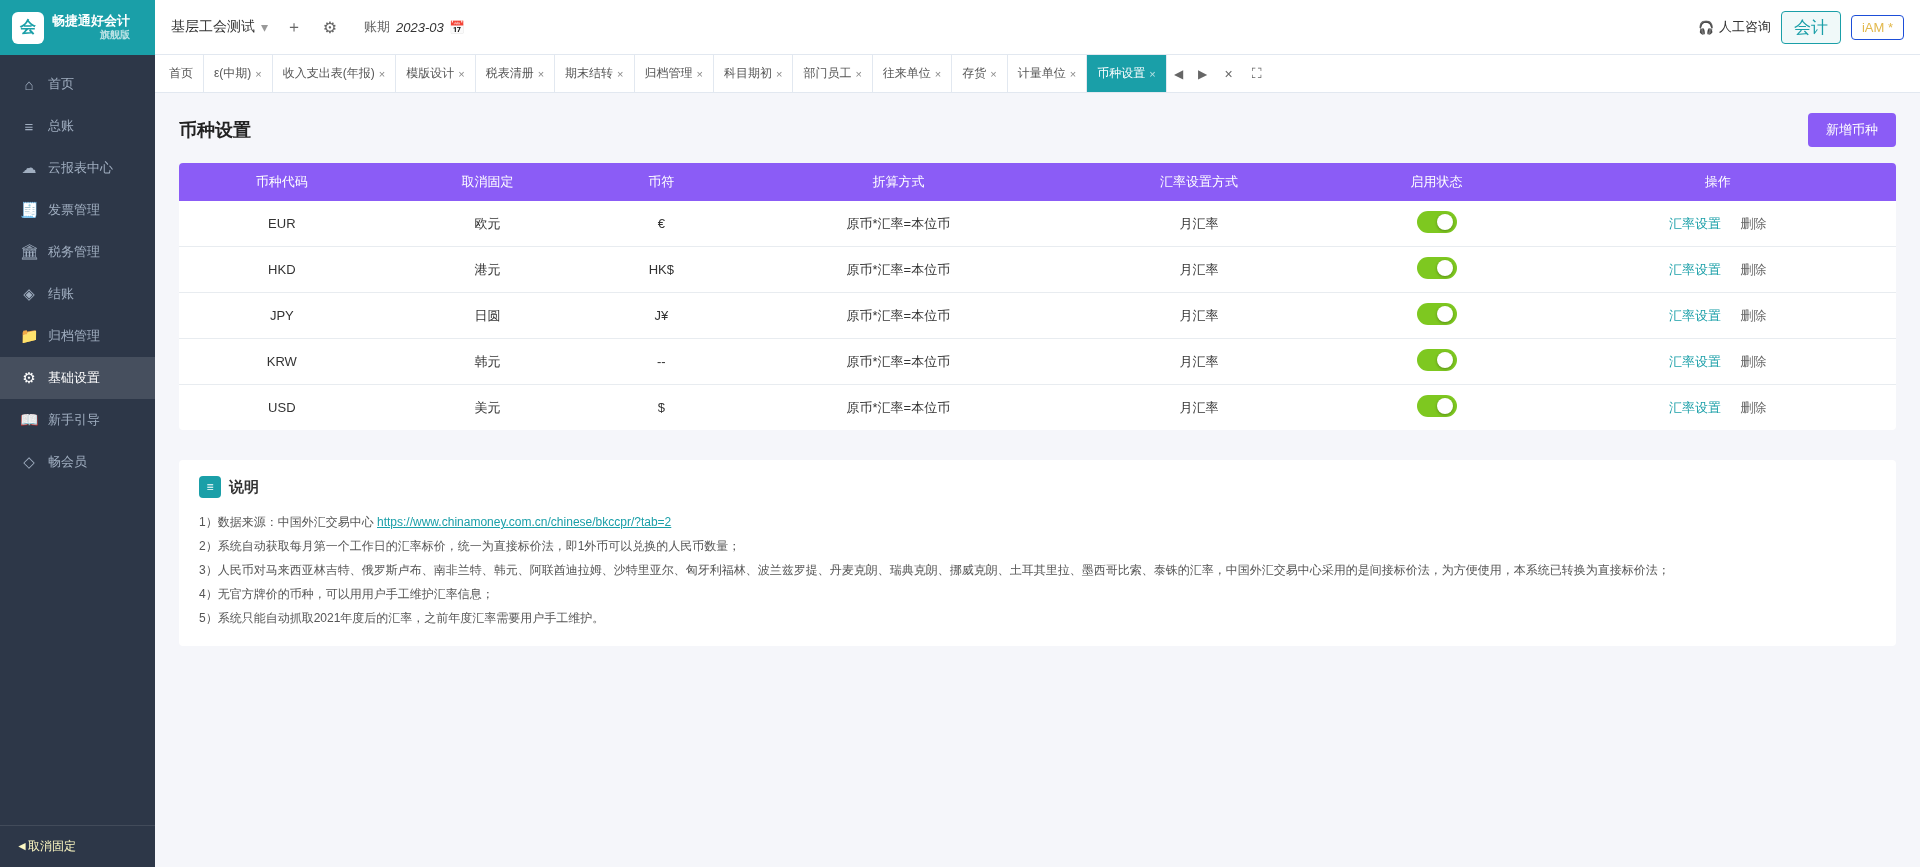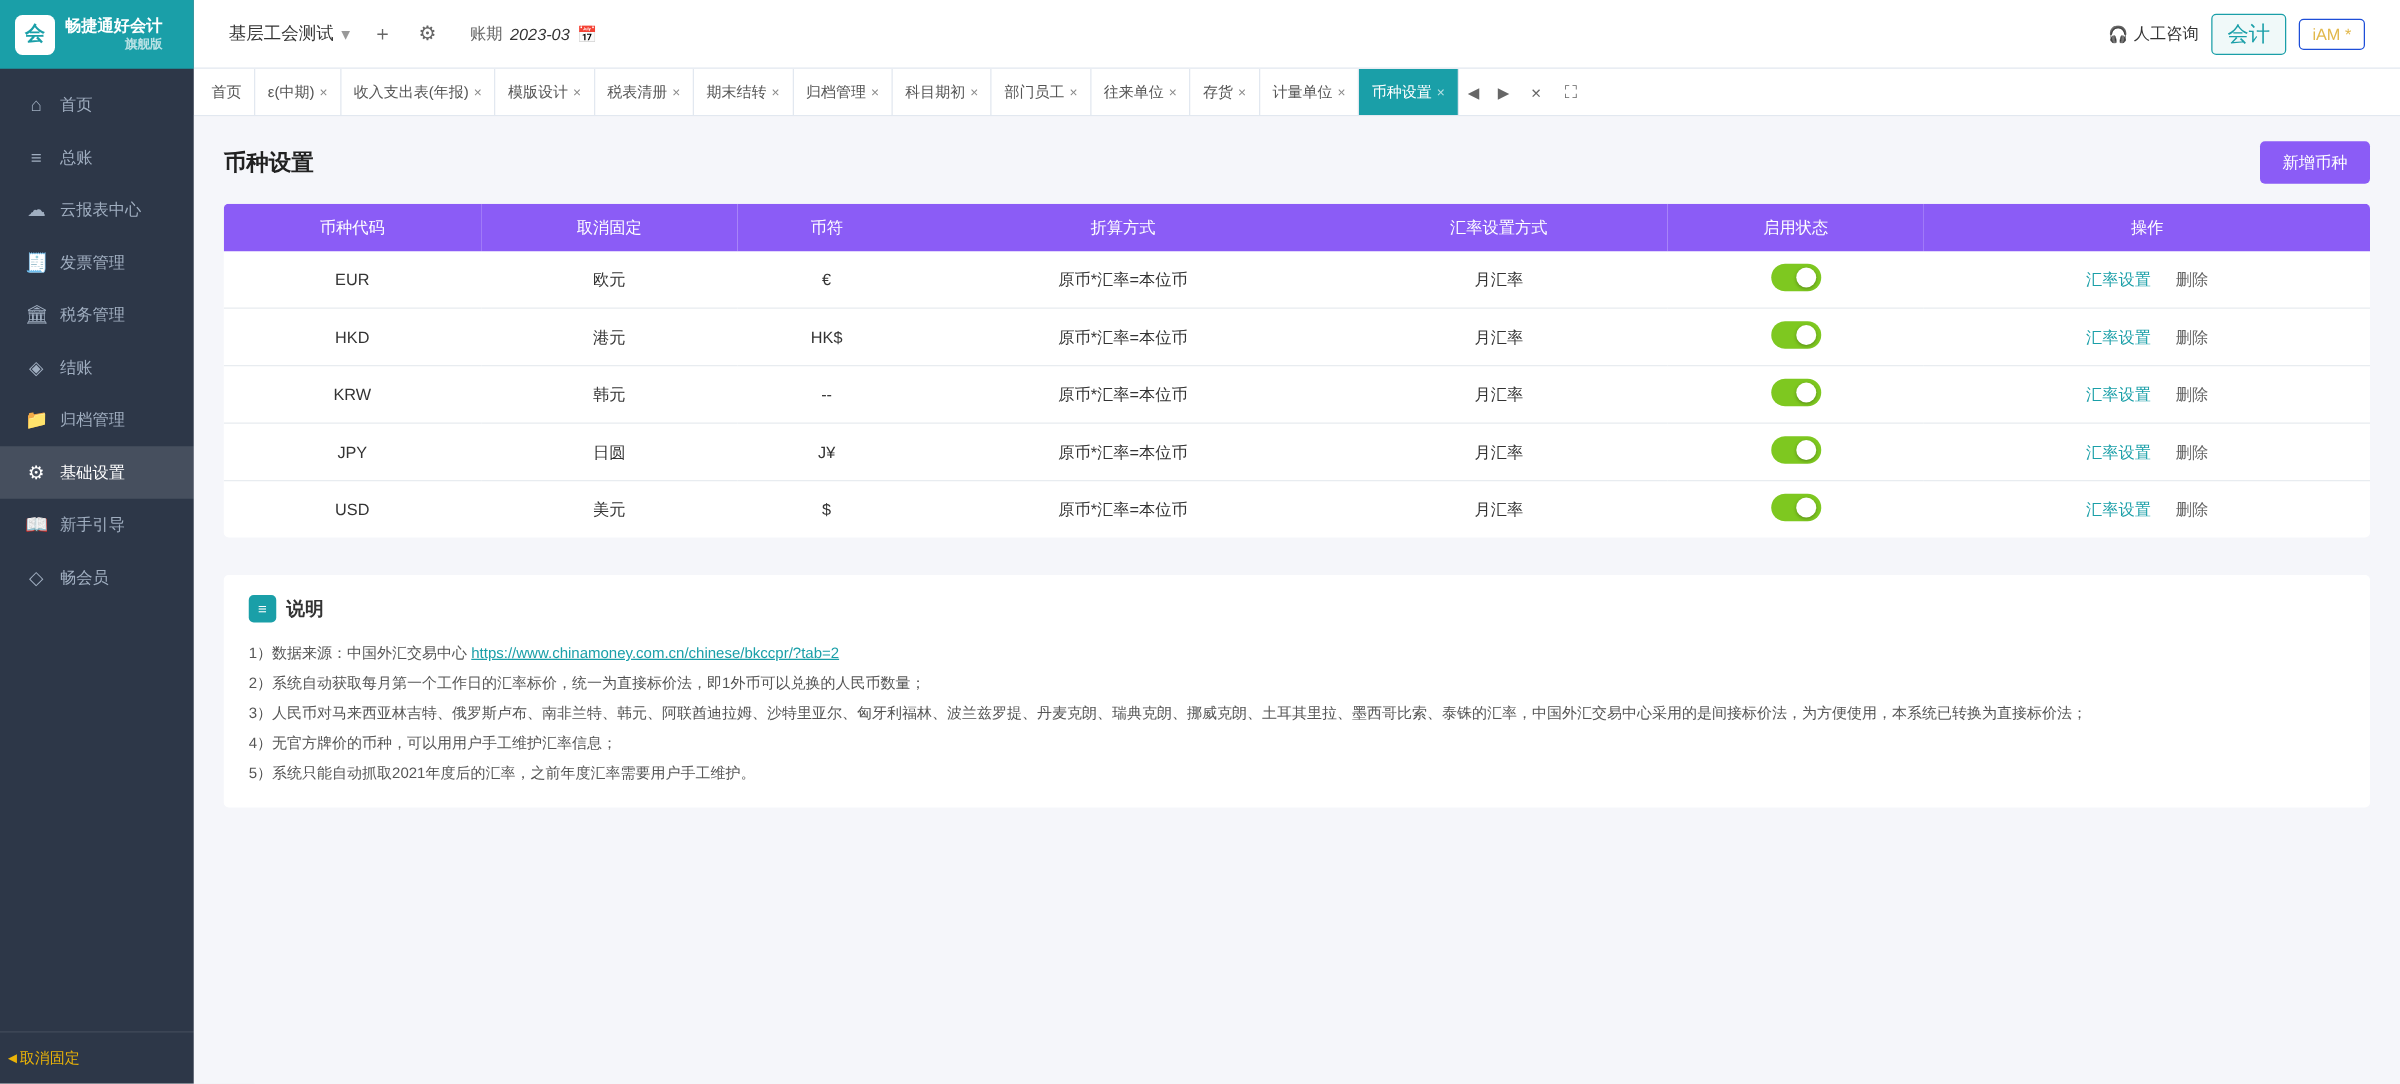--- a/index.html
+++ b/index.html
@@ -48,40 +48,40 @@
       gap: 10px;
       padding: 12px 20px;
       cursor: pointer;
       color: #a0aec0;
       font-size: 13px;
       transition: background 0.2s;
     }
     .sidebar-item.active { background: rgba(255,255,255,0.12); color: white; }
     .sidebar-item-icon { font-size: 15px; width: 18px; text-align: center; }
     .sidebar-footer {
-      padding: 12px 4px;
-      color: #eab308;
+      padding: 12px 16px;
+      color: #fef9c3;
       font-size: 12px;
       cursor: pointer;
       display: flex;
       align-items: center;
       gap: 6px;
       border-top: 1px solid rgba(255,255,255,0.1);
     }
 
     
     .main { flex: 1; display: flex; flex-direction: column; overflow: hidden; }
 
     
     .topbar {
       background: white;
       height: 55px;
       display: flex;
       align-items: center;
-      padding: 0 28px;
+      padding: 0 16px;
       border-bottom: 1px solid #e2e8f0;
       gap: 8px;
       flex-shrink: 0;
     }
     .topbar-company {
       display: flex;
       align-items: center;
       gap: 6px;
       font-size: 14px;
       color: #333;
@@ -521,41 +521,41 @@
             <div class="toggle-thumb"></div>
           </div>
         </div>
       </td>
       <td>
         <span class="action-link">汇率设置</span>
         <span class="delete-link">删除</span>
       </td>
     </tr>
           <tr>
-      <td>KRW</td>
-      <td>韩元</td>
-      <td>--</td>
+      <td>JPY</td>
+      <td>日圆</td>
+      <td>J¥</td>
       <td>原币*汇率=本位币</td>
       <td>月汇率</td>
       <td>
         <div class="toggle-switch">
           <div class="toggle-track">
             <div class="toggle-thumb"></div>
           </div>
         </div>
       </td>
       <td>
         <span class="action-link">汇率设置</span>
         <span class="delete-link">删除</span>
       </td>
     </tr>
           <tr>
-      <td>JPY</td>
-      <td>日圆</td>
-      <td>J¥</td>
+      <td>KRW</td>
+      <td>韩元</td>
+      <td>--</td>
       <td>原币*汇率=本位币</td>
       <td>月汇率</td>
       <td>
         <div class="toggle-switch">
           <div class="toggle-track">
             <div class="toggle-thumb"></div>
           </div>
         </div>
       </td>
       <td>

